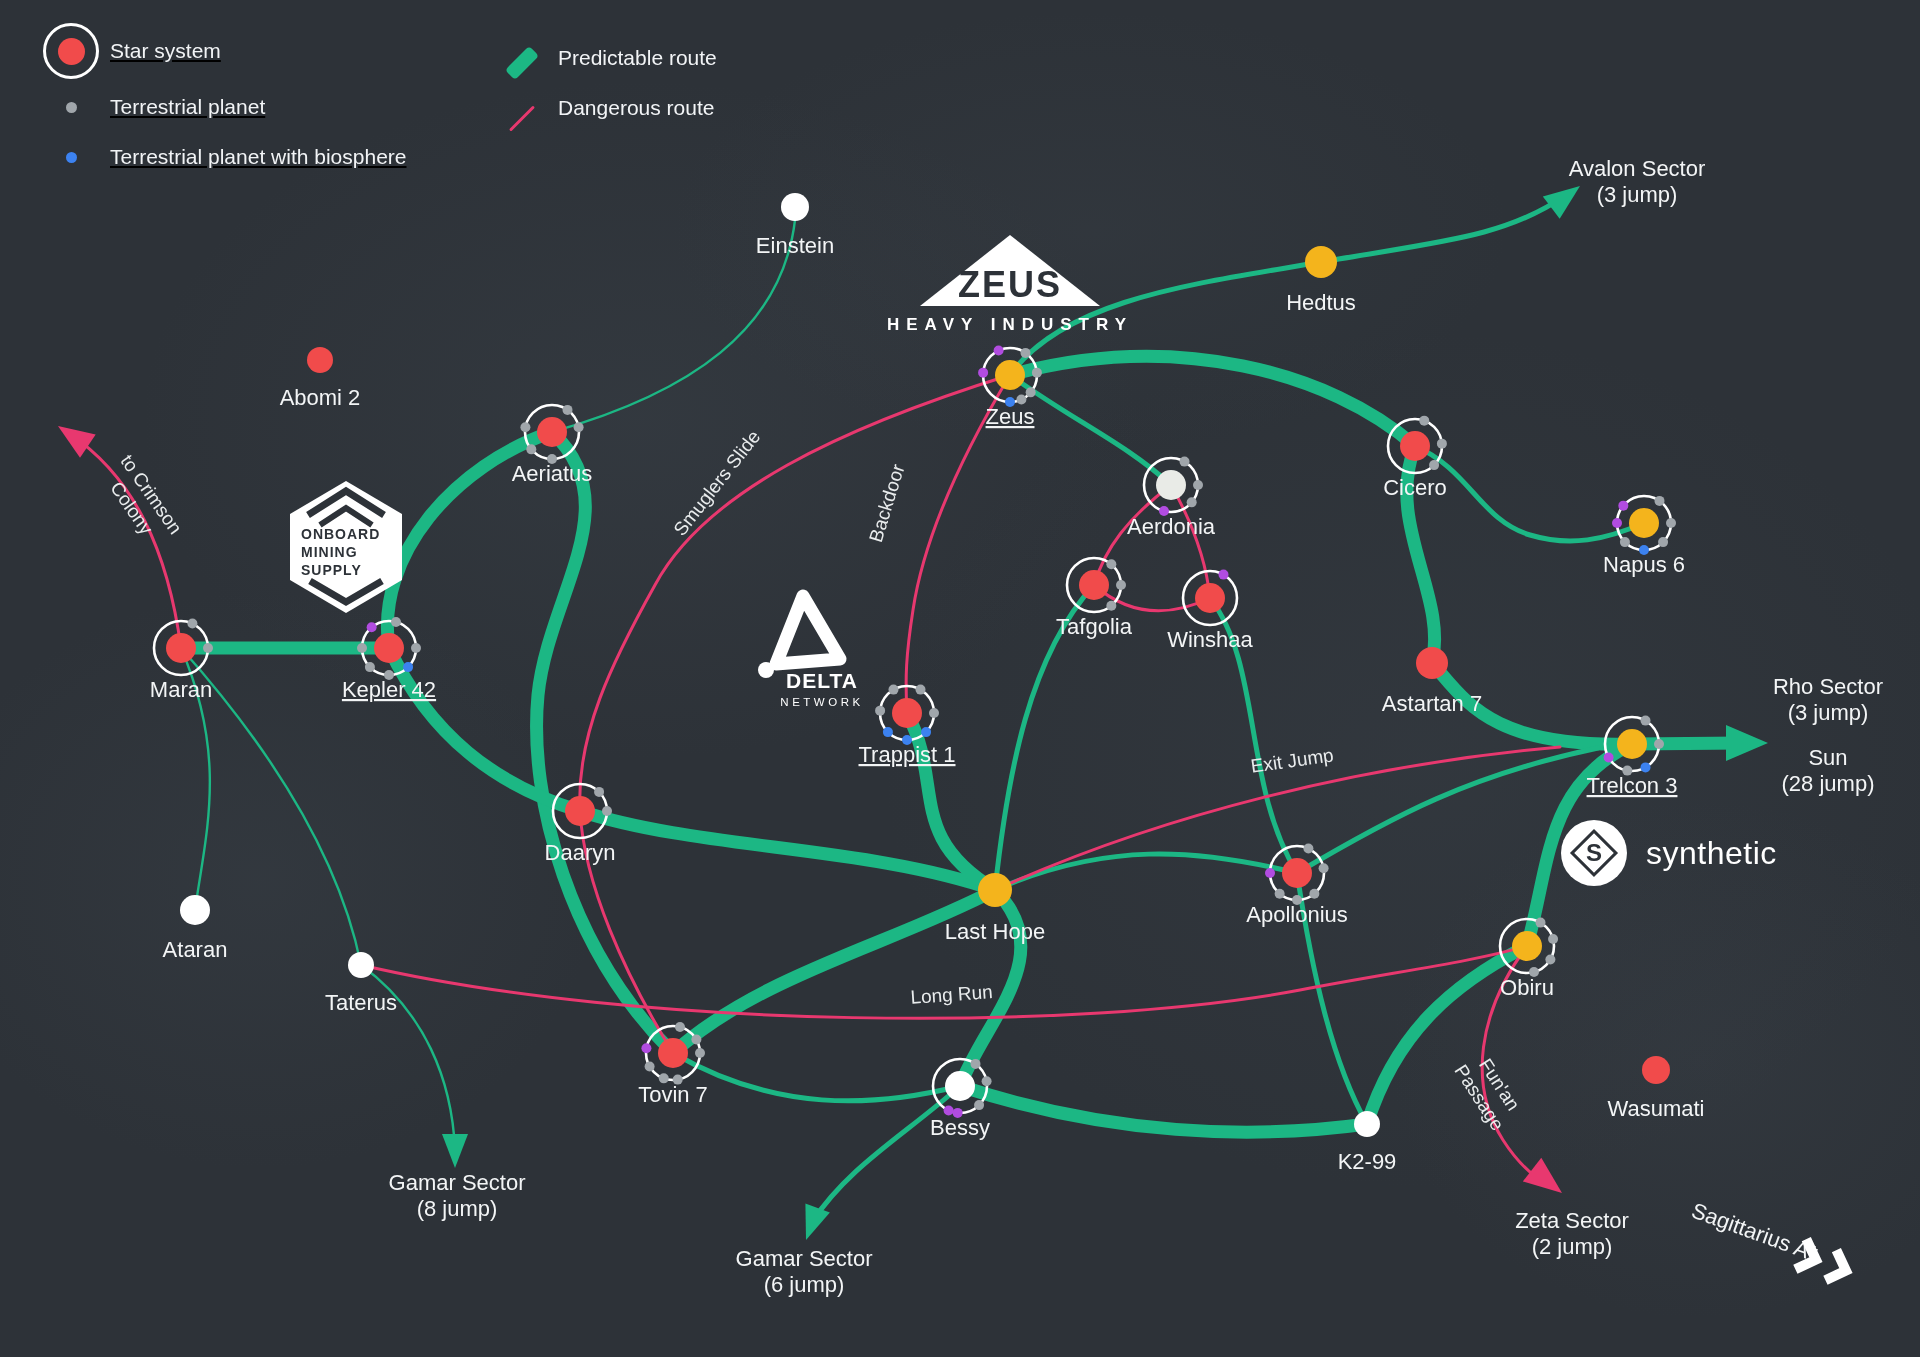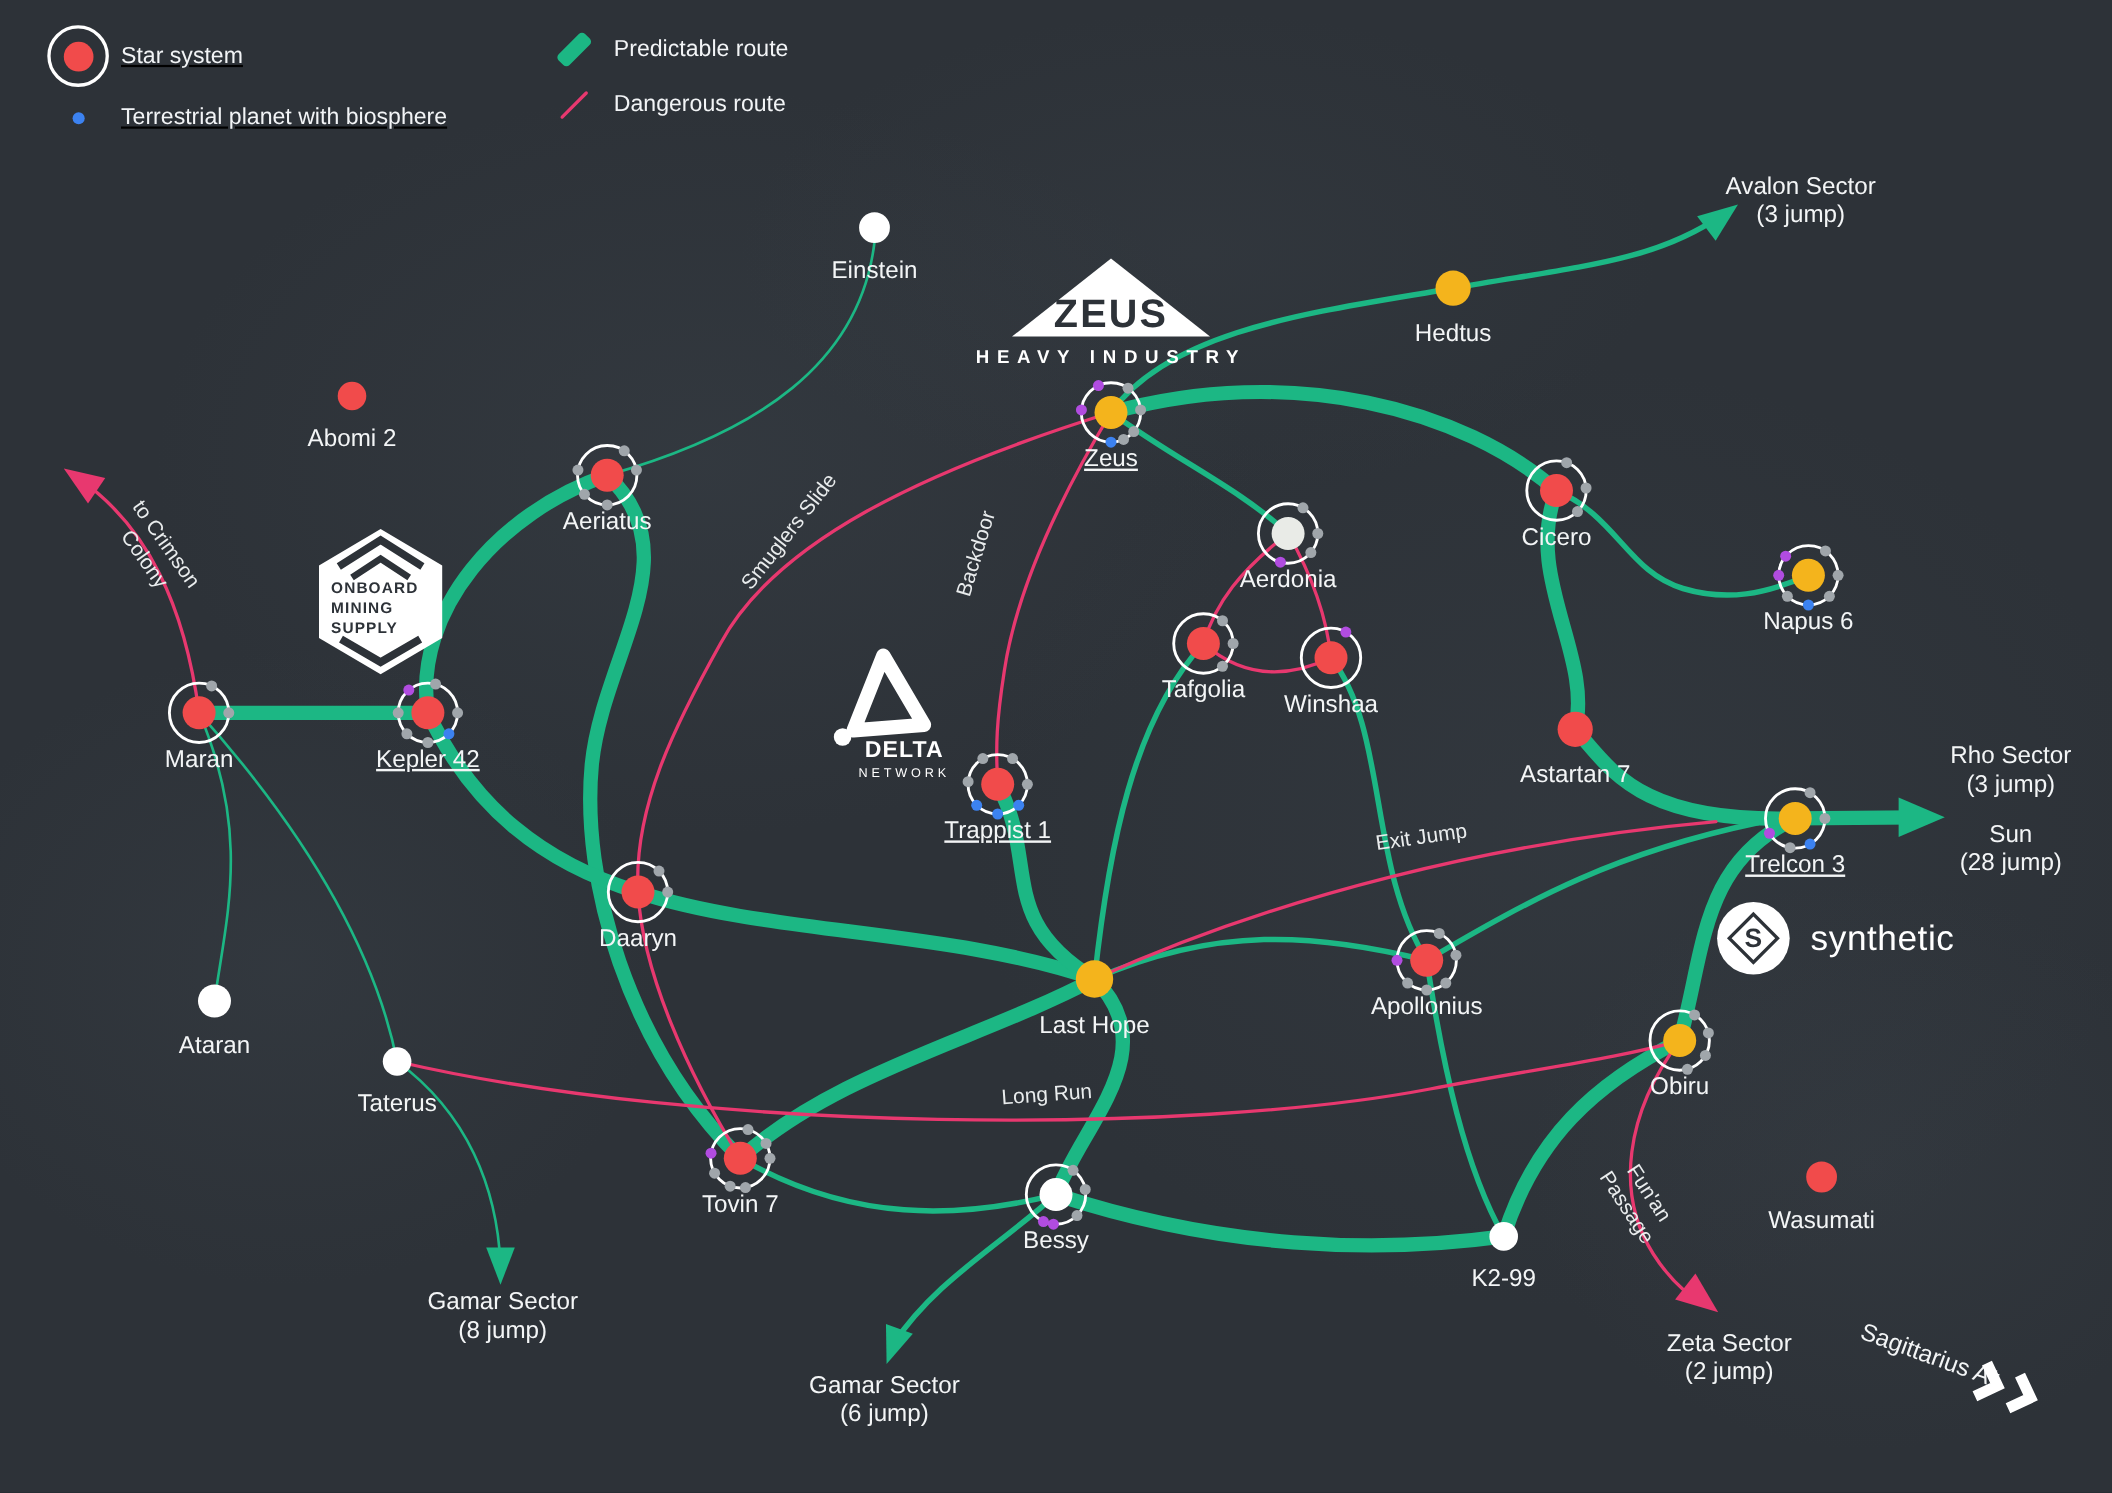--- a/index.html
+++ b/index.html
@@ -19,21 +19,21 @@
   .lrow.first{height:62px;}
   .lic{width:74px;display:flex;justify-content:center;align-items:center;flex:none;}
   .star-outer{width:50px;height:50px;border:3px solid #fff;border-radius:50%;
               display:flex;align-items:center;justify-content:center;}
   .star-core{width:27px;height:27px;border-radius:50%;background:#f14b4b;}
   .dot{width:11px;height:11px;border-radius:50%;}
   .dot.gray{background:#a0a6ab;}.dot.blue{background:#3c82f0;}.dot.purple{background:#b14ce0;}
   .llabel{font-size:21px;color:#f2f4f6;margin-left:2px;white-space:nowrap;}
 
   .route-legend{position:absolute;left:488px;top:20px;z-index:5;}
-  .rrow{height:50px;display:flex;align-items:center;}
+  .rrow{height:50px;display:flex;align-items:flex-end;}
   .ric{width:68px;display:flex;justify-content:center;flex:none;}
   .swatch{width:34px;border-radius:4px;transform:rotate(-45deg);}
   .swatch.predictable{height:14px;background:#1cb784;}
   .swatch.stable{height:8px;background:#1cb784;}
   .swatch.unstable{height:3px;background:#1cb784;}
   .swatch.dangerous{height:3px;background:#e8386f;}
 </style>
 </head>
 <body>
 
@@ -349,20 +349,26 @@
     <div class="lrow first">
       <span class="lic">
         <span class="star-outer">
           <span class="star-core"></span>
         </span>
       </span>
       <span class="llabel">Star system</span>
     </div>
     <div class="lrow">
       <span class="lic">
+          <span class="dot gray"></span>
+        </span>
+      <span class="llabel">Terrestrial planet</span>
+    </div>
+    <div class="lrow">
+      <span class="lic">
           <span class="dot blue"></span>
         </span>
       <span class="llabel">Terrestrial planet with biosphere</span>
     </div>
   </div>
 
   <div class="route-legend">
     <div class="rrow">
       <span class="ric">
           <span class="swatch predictable"></span>

